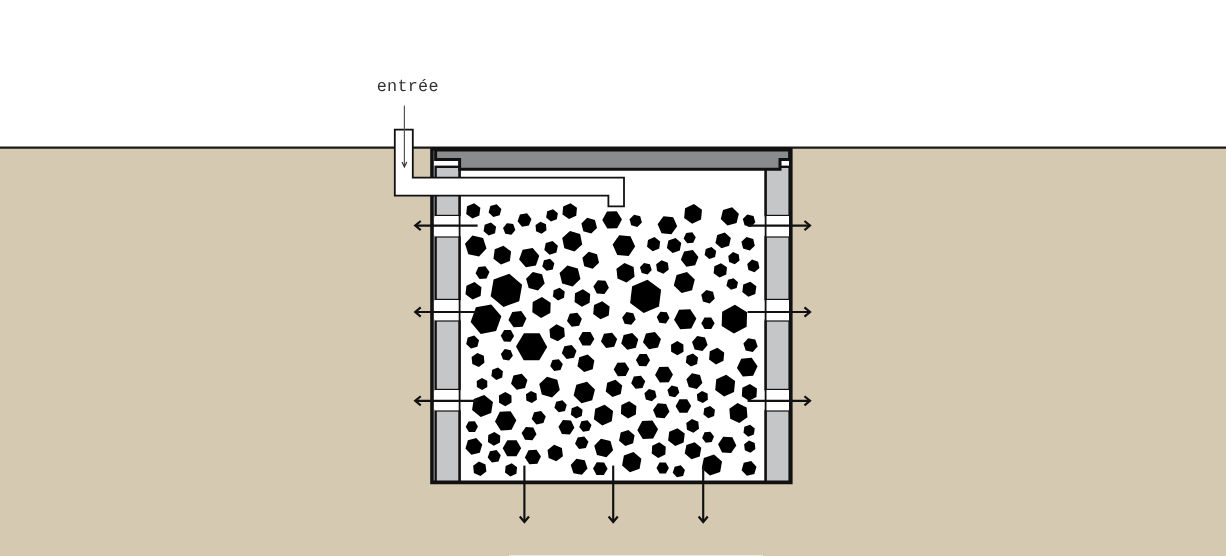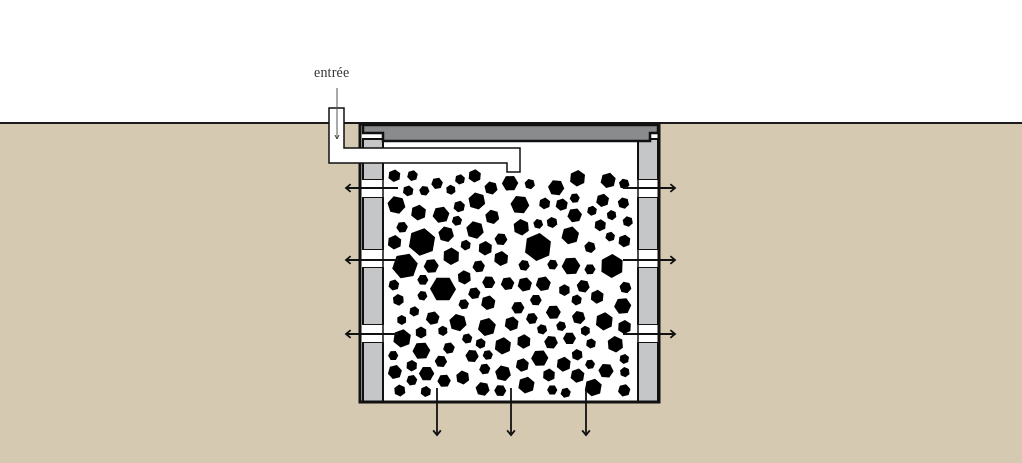--- a/index.html
+++ b/index.html
@@ -1,18 +1,18 @@
 <!DOCTYPE html>
 <html><head>
 <meta charset="utf-8">
 <style>
   html, body { margin: 0; padding: 0; background: #ffffff; }
   body { width: 1022px; height: 463px; overflow: hidden; position: relative; font-family: "Liberation Sans", sans-serif; }
   #stage { position: absolute; left: 0; top: 0; width: 1022px; height: 463px; }
-  .label { position: absolute; font-family: Liberation Serif, serif; font-size: 14px; color: #333; letter-spacing: 0.2px; }
+  .label { position: absolute; font-family: Liberation Mono, monospace; font-size: 14px; color: #333; letter-spacing: 0.2px; }
 </style>
 </head>
 <body>
 
 <div id="stage">
   <svg id="svg" width="1022" height="463" viewBox="0 0 1022 463">
       <rect x="0" y="123" width="1022" height="340" fill="#d5c9b2"></rect>
       <rect x="360" y="123" width="299" height="279" fill="#fff"></rect>
       <line x1="0" y1="123" x2="1022" y2="123" stroke="#1a1a1a" stroke-width="2"></line>
       <rect x="363" y="139" width="20" height="41" fill="#c5c6c8" stroke="#111111" stroke-width="2"></rect>

